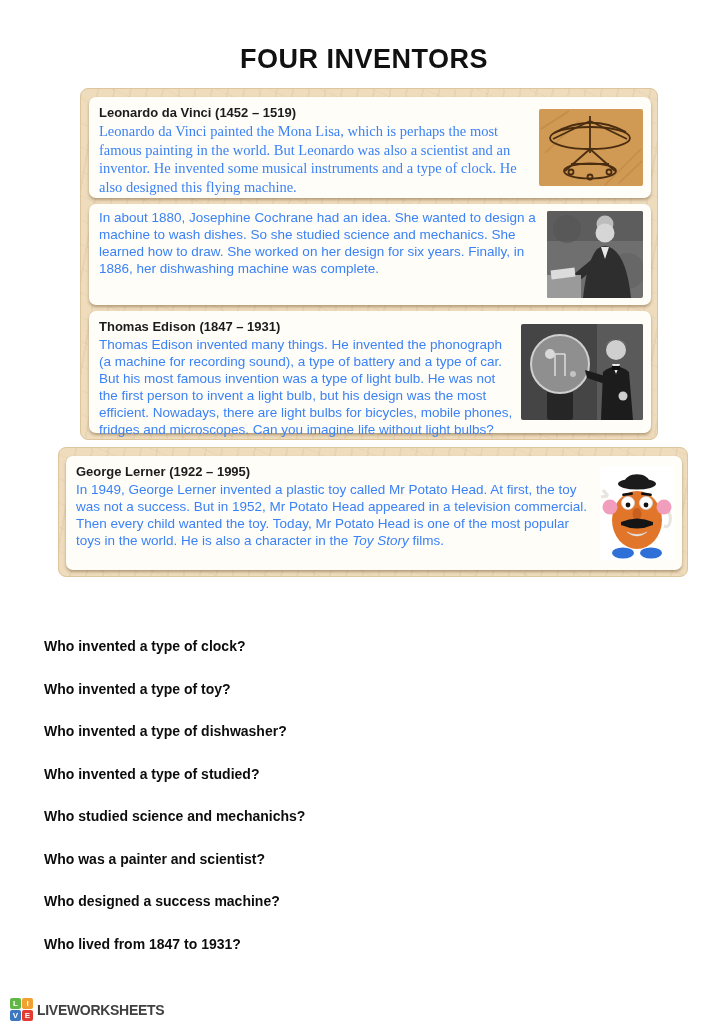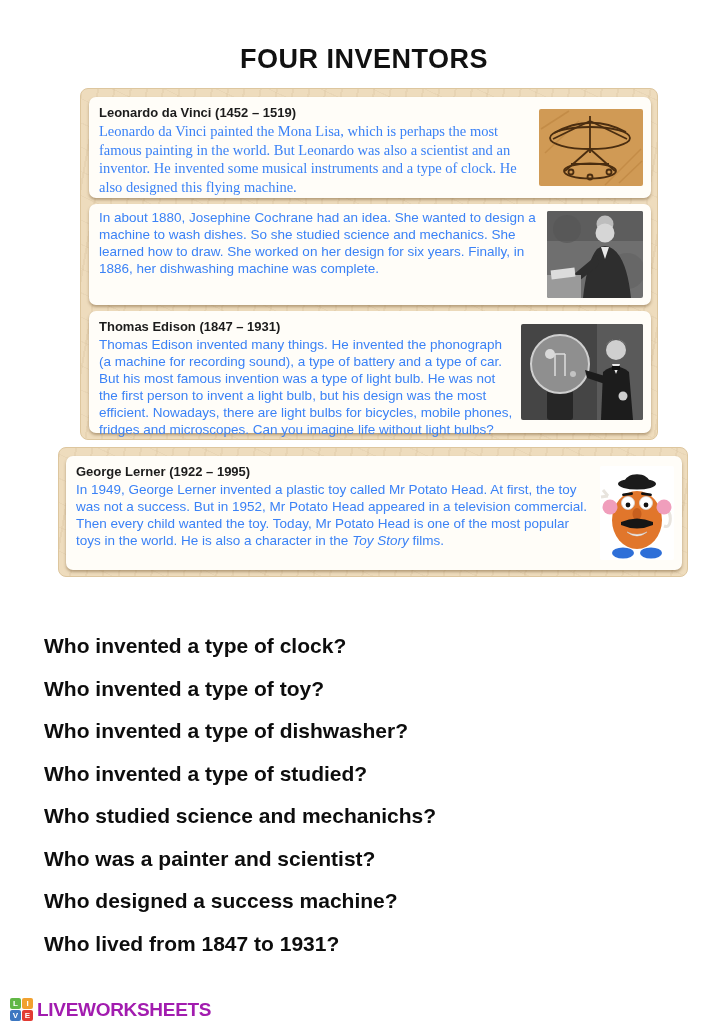--- a/index.html
+++ b/index.html
@@ -32,33 +32,33 @@
     box-shadow:0 2px 3px rgba(110,80,40,.45);
     display:flex; align-items:center; padding:5px 8px 5px 10px; z-index:2;
   }
   .card-text { flex:1 1 auto; padding-right:8px; align-self:flex-start; }
   .card-heading { font-size:13px; font-weight:bold; color:#1c1c1c; margin:3px 0 2px; }
   .card-body { font-size:13.5px; line-height:17px; color:#3b82f6; }
   .card-body.serif { font-family:"Liberation Serif", serif; font-size:14.5px; line-height:18.5px; }
   .card-img { flex:0 0 auto; border-radius:2px; overflow:hidden; line-height:0; }
   .italic { font-style:italic; }
   .questions { position:absolute; left:44px; top:625px; }
-  .question { font-size:21px; line-height:42.5px; font-weight:bold; color:#0d0d0d; white-space:nowrap; }
+  .question { font-size:14px; line-height:42.5px; font-weight:bold; color:#0d0d0d; white-space:nowrap; }
   .footer { position:absolute; left:10px; top:998px; display:flex; align-items:center; gap:3px; }
   .logo-grid {
     width:24px; height:24px; display:grid;
     grid-template-columns:11px 11px; grid-template-rows:11px 11px; gap:1px;
   }
   .tile {
     color:#fff; font-size:8px; font-weight:bold; line-height:11px;
     text-align:center; border-radius:2px;
   }
   .tile-0 { background:#61b746; } .tile-1 { background:#f1a12f; }
   .tile-2 { background:#3c77c1; } .tile-3 { background:#e23b33; }
-  .brand { font-size:19px; font-weight:bold; color:#a21caf; letter-spacing:-0.3px; }
+  .brand { font-size:14px; font-weight:bold; color:#404040; letter-spacing:-0.3px; }
 </style>
 </head>
 <body>
 
 <div class="page">
 
   <div class="title">FOUR INVENTORS</div>
 
   <div class="panel panel-a">
 

